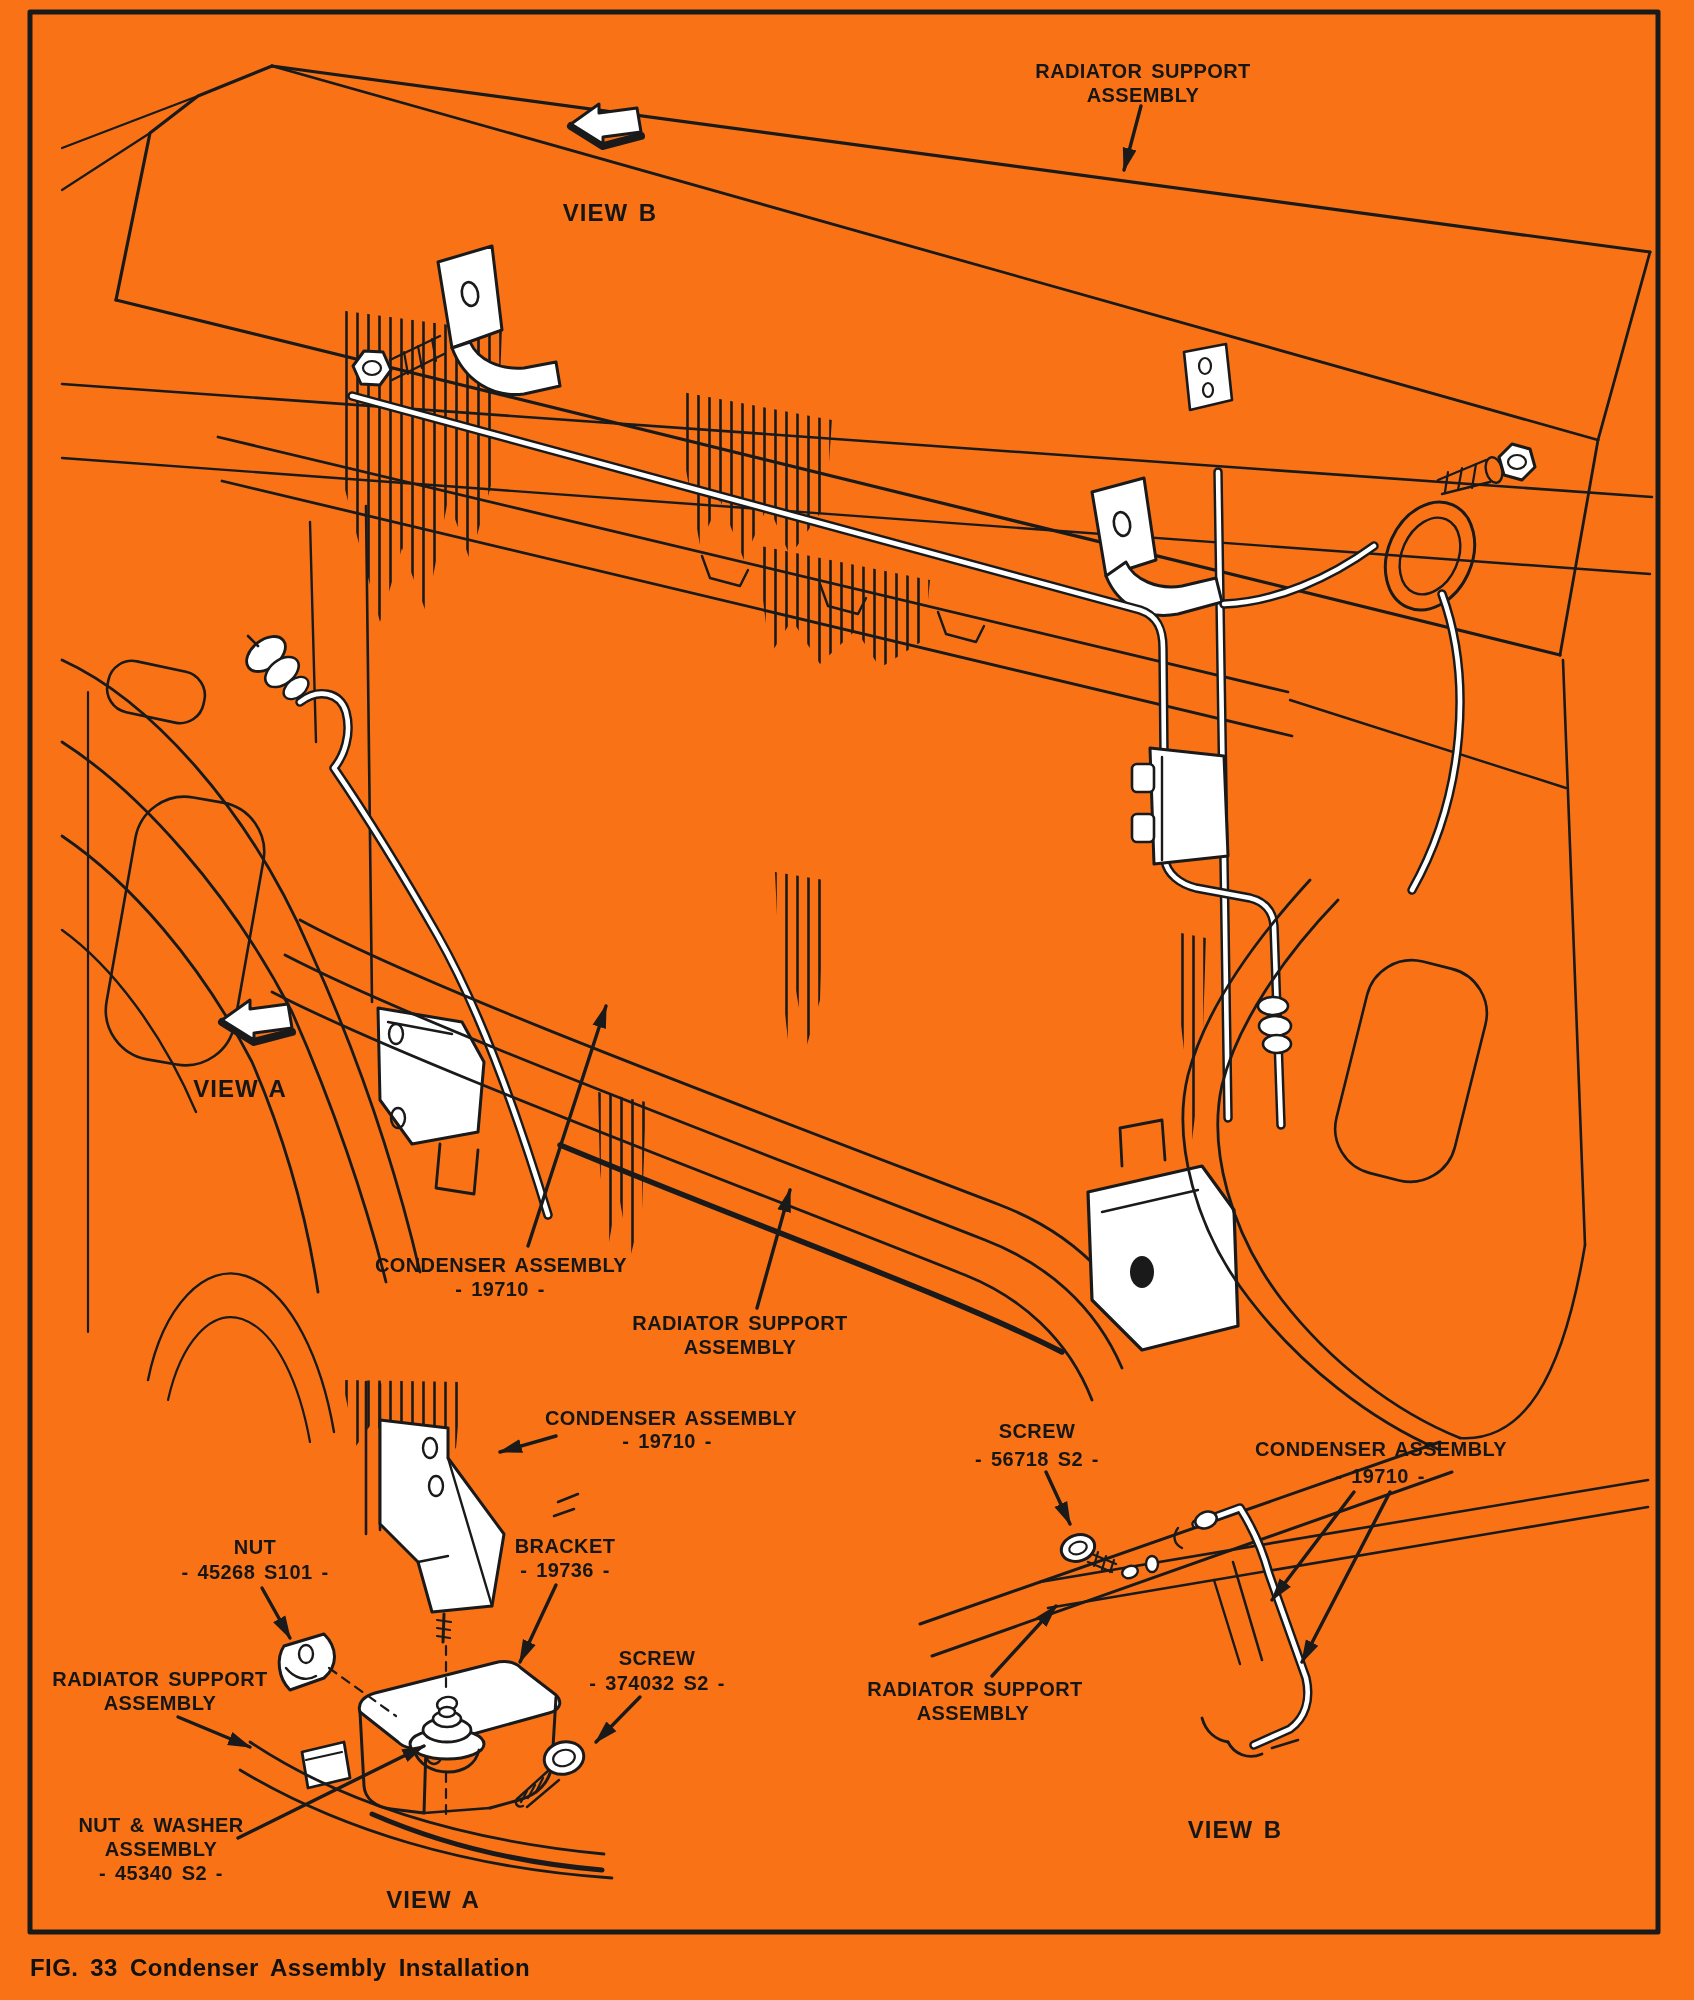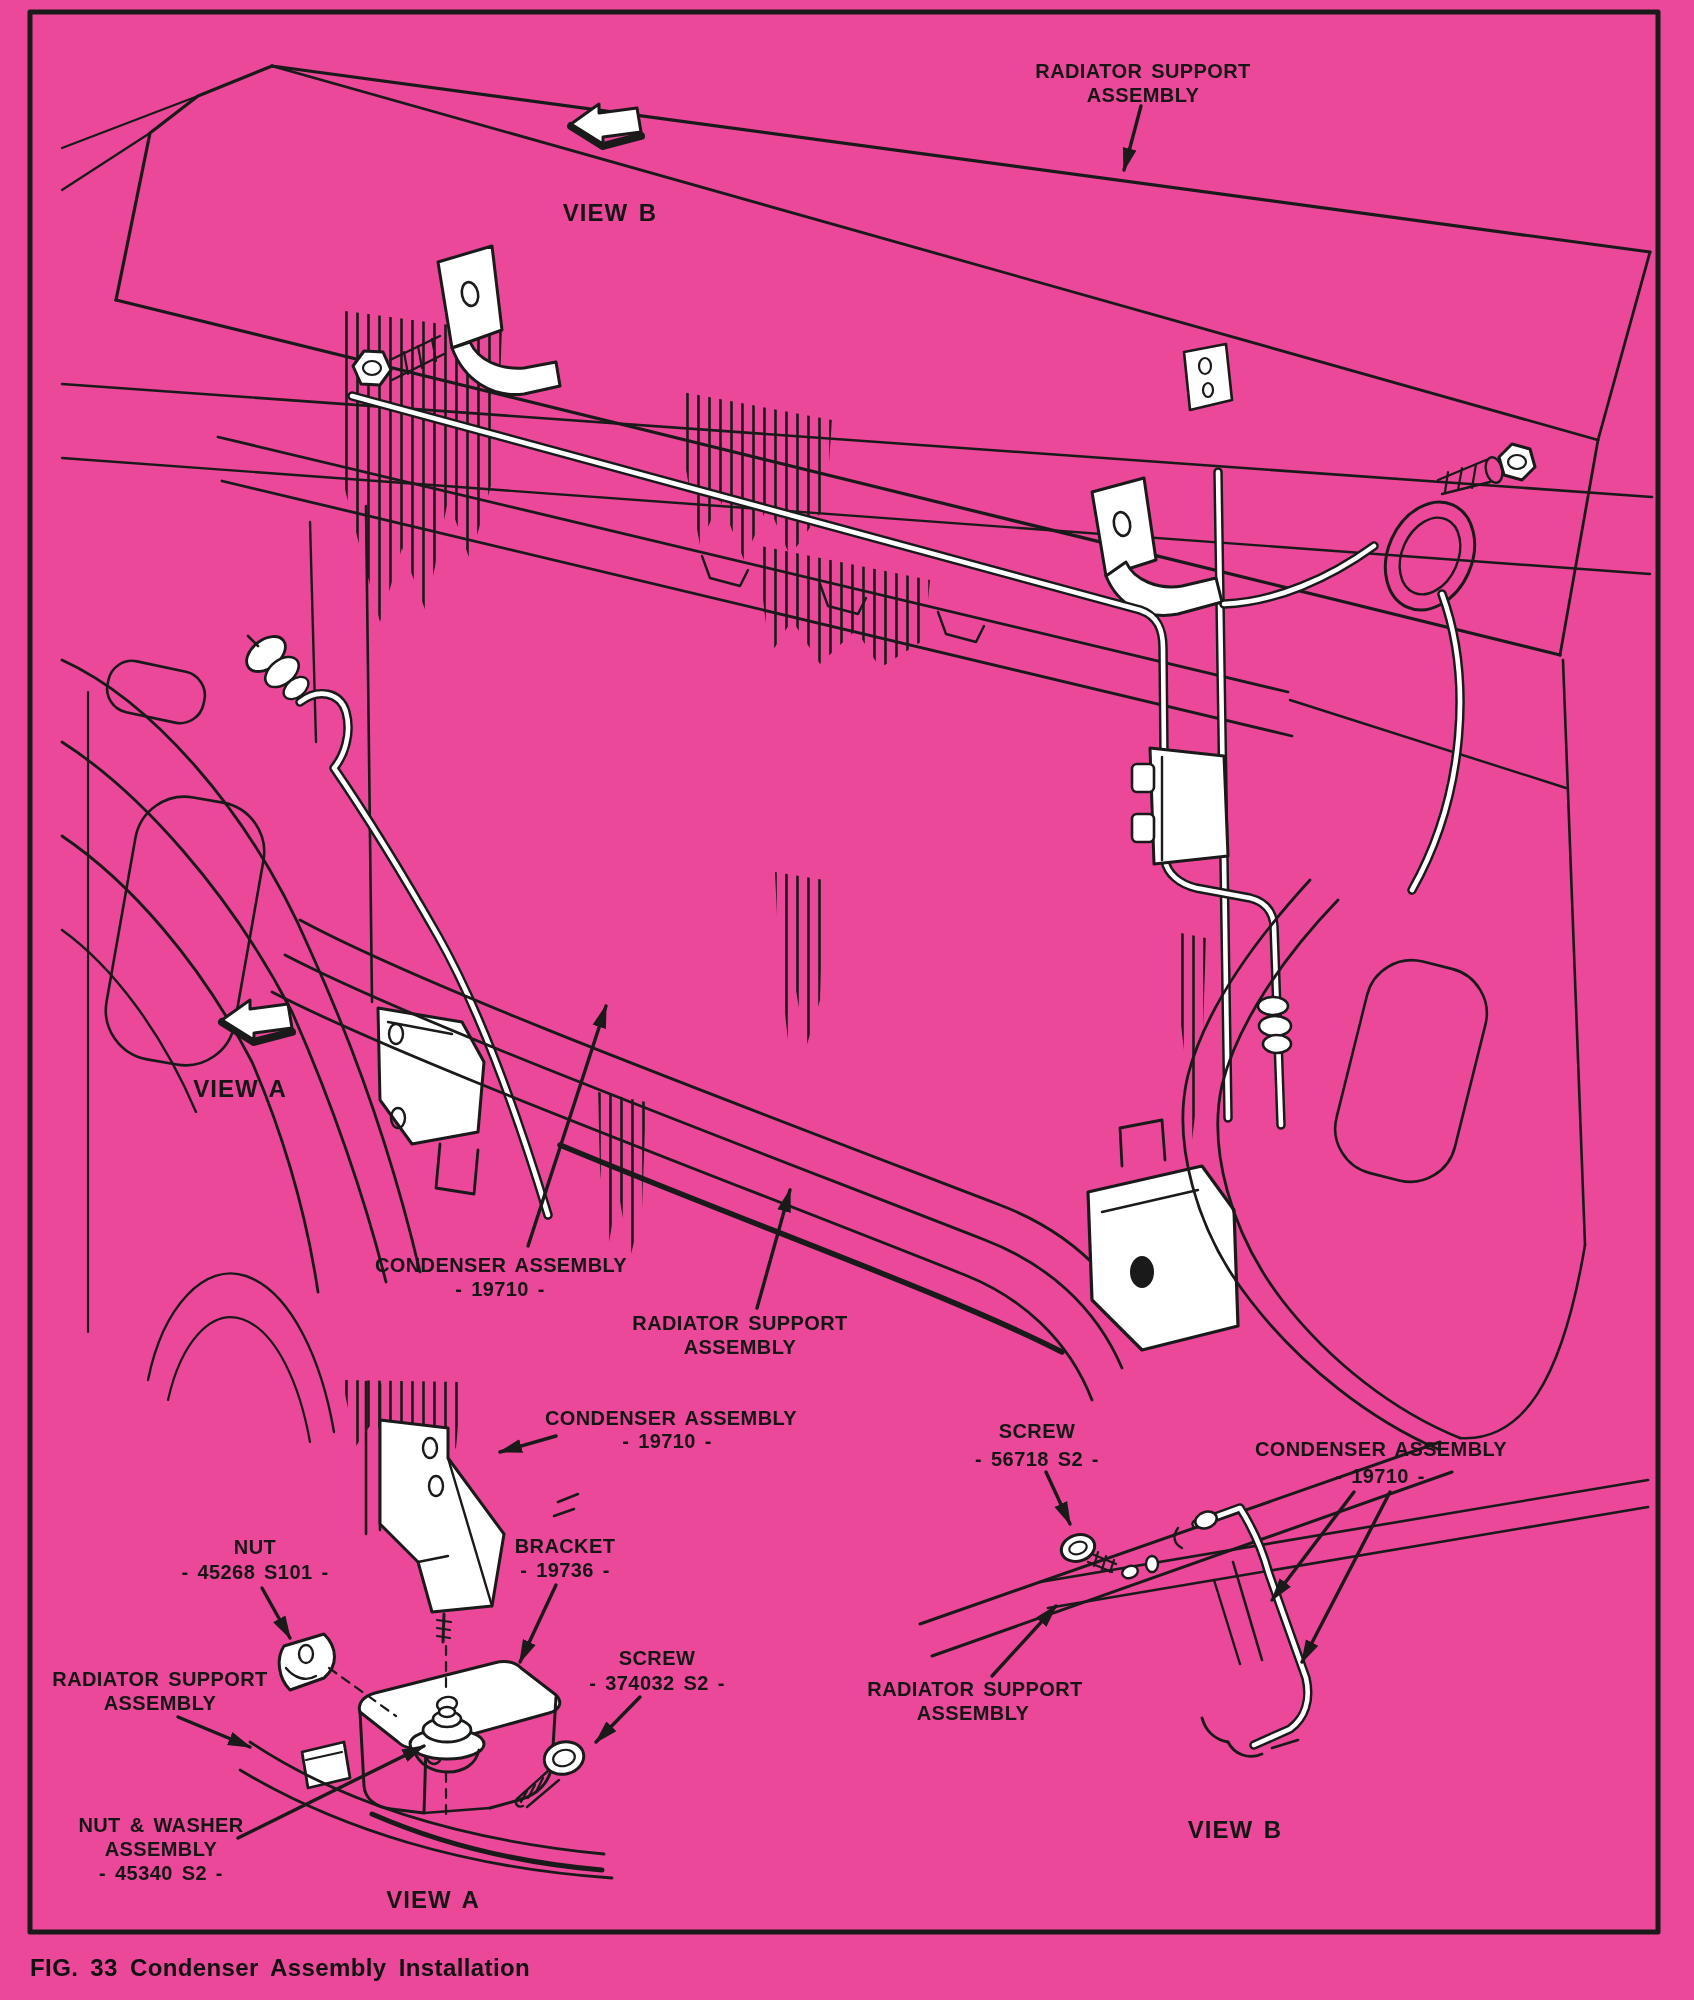--- a/index.html
+++ b/index.html
@@ -1,16 +1,16 @@
 <!DOCTYPE html>
 <html><head>
 <meta charset="utf-8">
 <style>
   html,body{margin:0;padding:0;background:#e8e8e4;}
-  .page{position:relative;width:1694px;height:2000px;background:#ec4899;overflow:hidden;
+  .page{position:relative;width:1694px;height:2000px;background:#f97316;overflow:hidden;
         font-family:"Liberation Sans", sans-serif;}
   svg{position:absolute;left:0;top:0;}
   .ink{stroke:#1a1a1a;fill:none;stroke-linecap:round;stroke-linejoin:round;}
   .lbl{font-family:"Liberation Sans", sans-serif;font-size:20px;font-weight:700;fill:#161616;
        letter-spacing:.4px;word-spacing:3px;text-anchor:middle;}
   .title{font-size:24px;letter-spacing:1px;}
   .cap{font-family:"Liberation Sans", sans-serif;font-size:24px;font-weight:700;fill:#111;
        letter-spacing:.4px;word-spacing:5px;text-anchor:start;}
   .po{stroke:#1a1a1a;stroke-width:9.5;fill:none;stroke-linecap:round;stroke-linejoin:round;}
   .pi{stroke:#ffffff;stroke-width:4.6;fill:none;stroke-linecap:round;stroke-linejoin:round;}

